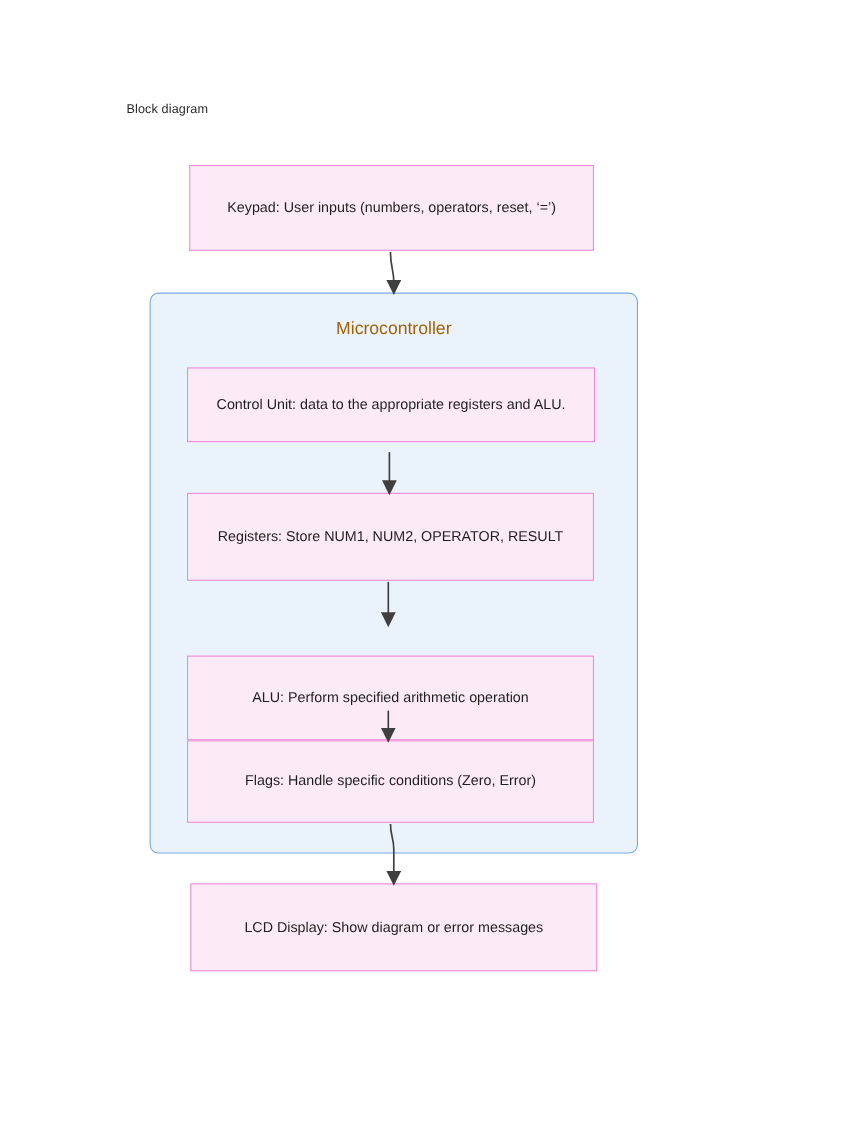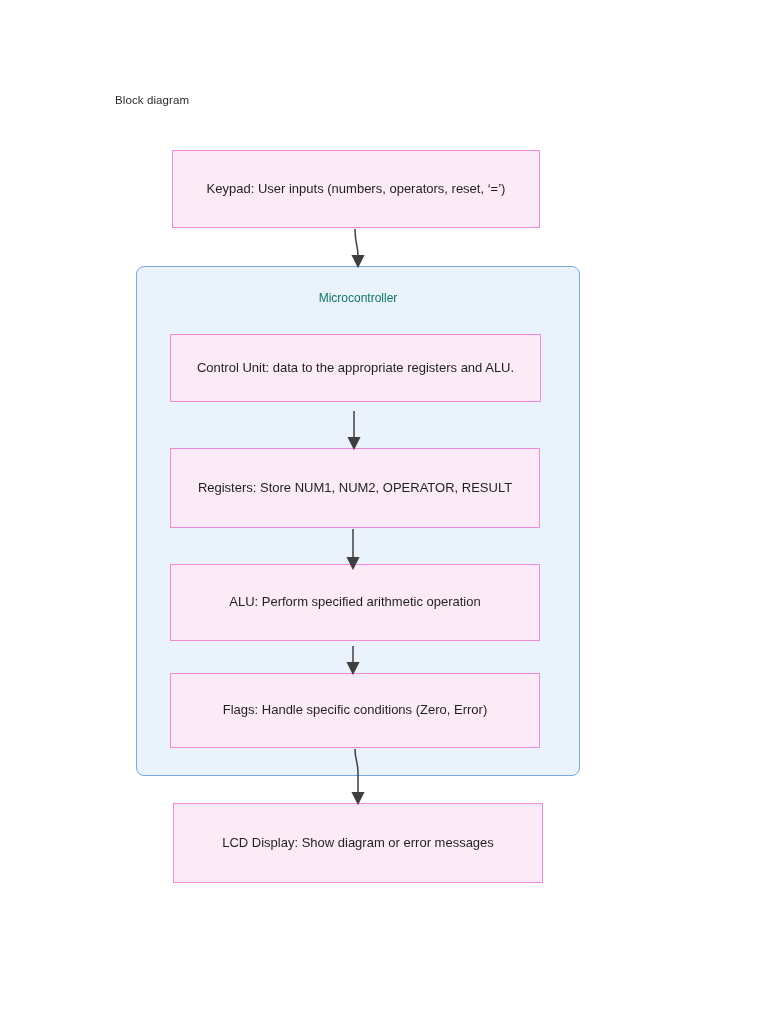--- a/index.html
+++ b/index.html
@@ -46,28 +46,28 @@
     background: #eaf2fc;
     border: 1.5px solid #77a9e2;
     border-radius: 8px;
   }
   .container-label {
     position: absolute;
     left: 0;
     right: 0;
     top: 24px;
     text-align: center;
-    font-size: 12px;
-    color: #0f766e;
+    font-size: 16px;
+    color: #a16207;
   }
   .keypad       { left: 172px; top: 150px; width: 368px; height: 78px; }
   .mcu          { left: 136px; top: 266px; width: 444px; height: 510px; }
   .control-unit { left: 170px; top: 334px; width: 371px; height: 68px; }
   .registers    { left: 170px; top: 448px; width: 370px; height: 80px; }
-  .alu          { left: 170px; top: 564px; width: 370px; height: 77px; }
+  .alu          { left: 170px; top: 596px; width: 370px; height: 77px; }
   .flags        { left: 170px; top: 673px; width: 370px; height: 75px; }
   .lcd          { left: 173px; top: 803px; width: 370px; height: 80px; }
   .arrow-layer {
     position: absolute;
     left: 0;
     top: 0;
     width: 768px;
     height: 1024px;
     pointer-events: none;
   }

